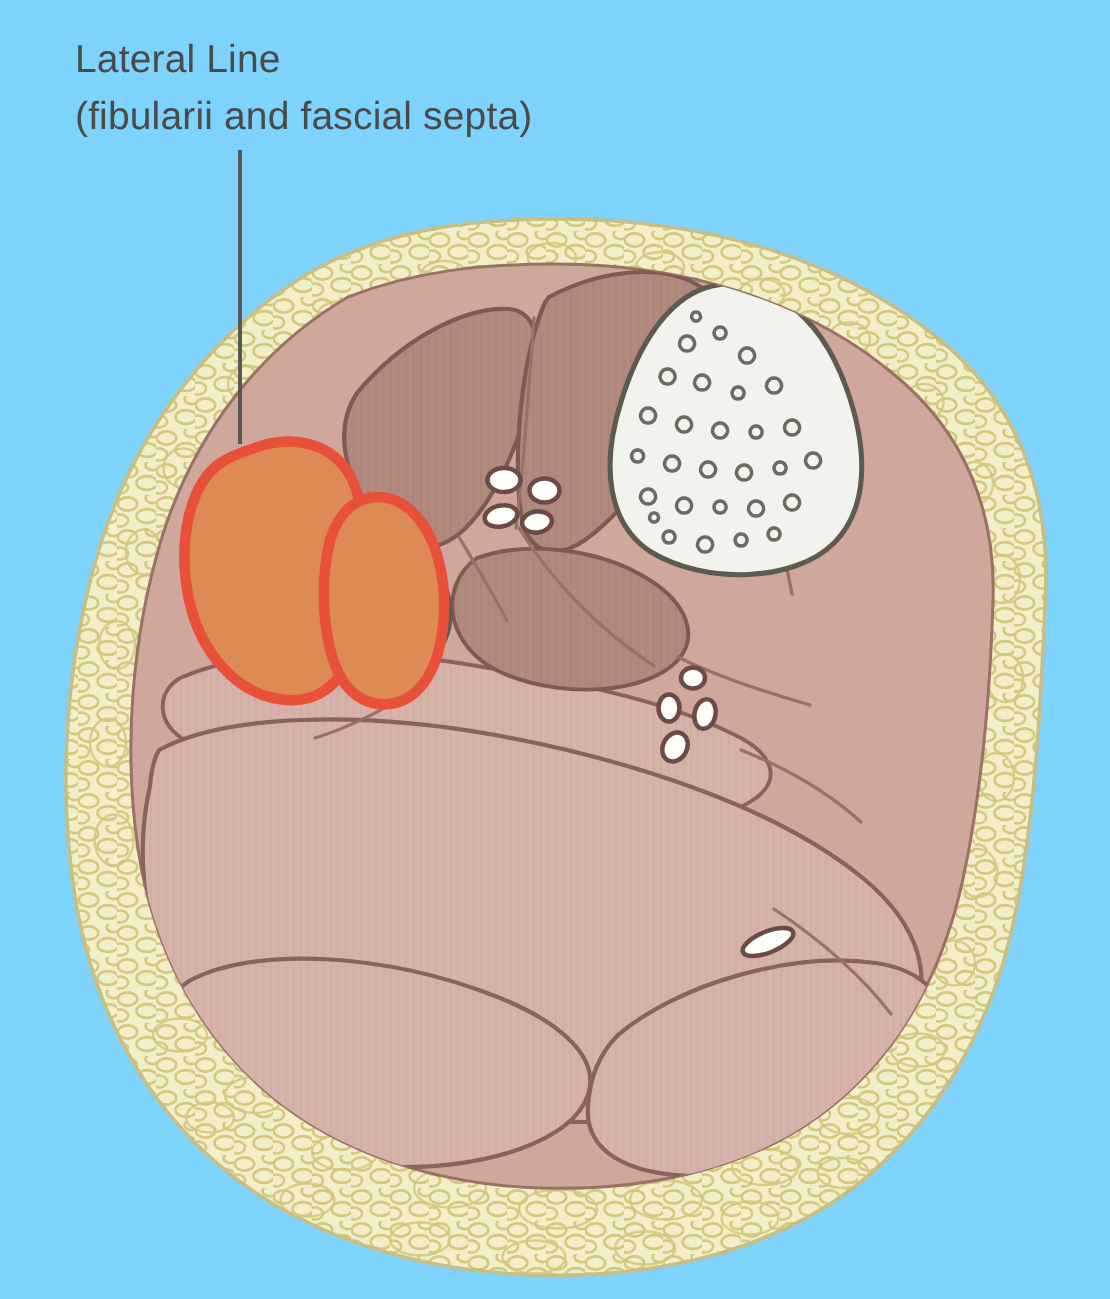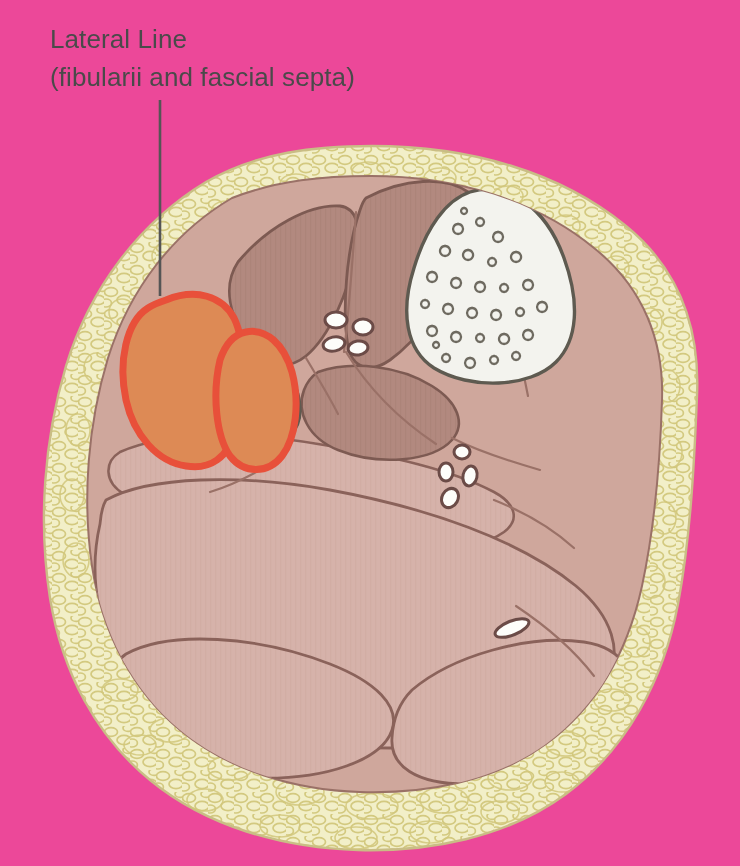--- a/index.html
+++ b/index.html
@@ -10,21 +10,21 @@
   body {
     width: 740px;
     height: 866px;
     overflow: hidden;
     font-family: "Liberation Sans", sans-serif;
   }
   #stage {
     position: relative;
     width: 740px;
     height: 866px;
-    background: #ec4899;
+    background: #7dd3fc;
   }
   #figure-svg {
     position: absolute;
     left: 0;
     top: 0;
     width: 740px;
     height: 866px;
     display: block;
   }
   .callout-text {

